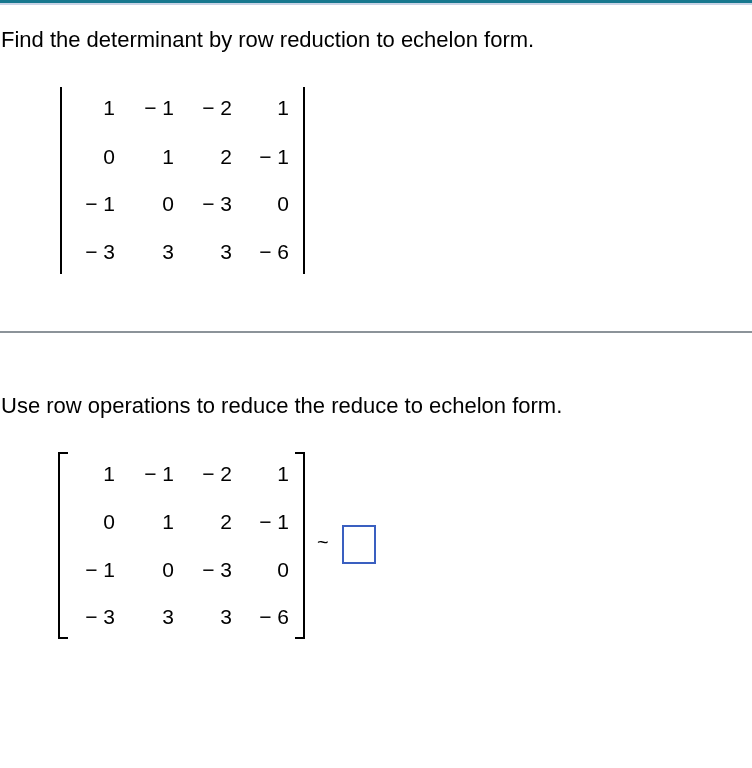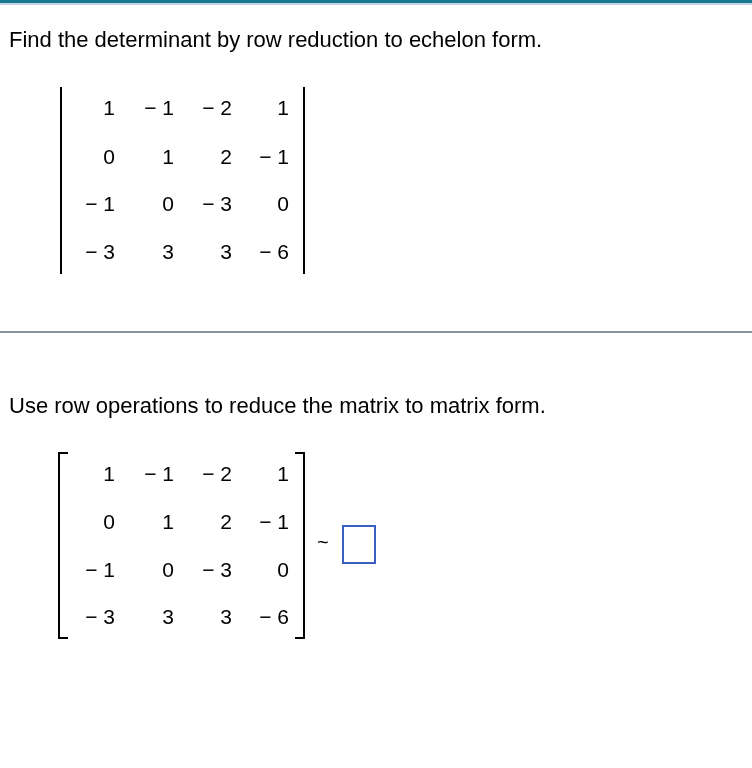--- a/index.html
+++ b/index.html
@@ -15,21 +15,21 @@
     .top-bar {
       position: absolute; left: 0; top: 0; width: 752px; height: 3px;
       background: #17788f;
     }
     .top-bar-sub {
       position: absolute; left: 0; top: 3px; width: 752px; height: 2px;
       background: #c9d3e6;
     }
     .heading {
       position: absolute;
-      left: 9px;
+      left: 1px;
       font-size: 22px;
       line-height: 26px;
       white-space: nowrap;
     }
     .q1 { top: 27px; }
     .q2 { top: 393px; }
 
     .divider {
       position: absolute; left: 0; top: 331px; width: 752px; height: 2px;
       background: #8c9399;
@@ -97,21 +97,21 @@
   <span class="cell" style="left:239px; top:192px;">0</span>
 
   <span class="cell" style="left:65px; top:240px;">− 3</span>
   <span class="cell" style="left:124px; top:240px;">3</span>
   <span class="cell" style="left:182px; top:240px;">3</span>
   <span class="cell" style="left:239px; top:240px;">− 6</span>
 </div>
 
 <div class="divider"></div>
 
-<div class="heading q2">Use row operations to reduce the matrix to matrix form.</div>
+<div class="heading q2">Use row operations to reduce the reduce to echelon form.</div>
 
 <div>
   <div class="bracket left" style="left:58px; top:452px; height:183px;"></div>
   <div class="bracket right" style="left:295px; top:452px; height:183px;"></div>
 
   <span class="cell" style="left:65px; top:462px;">1</span>
   <span class="cell" style="left:124px; top:462px;">− 1</span>
   <span class="cell" style="left:182px; top:462px;">− 2</span>
   <span class="cell" style="left:239px; top:462px;">1</span>
 

